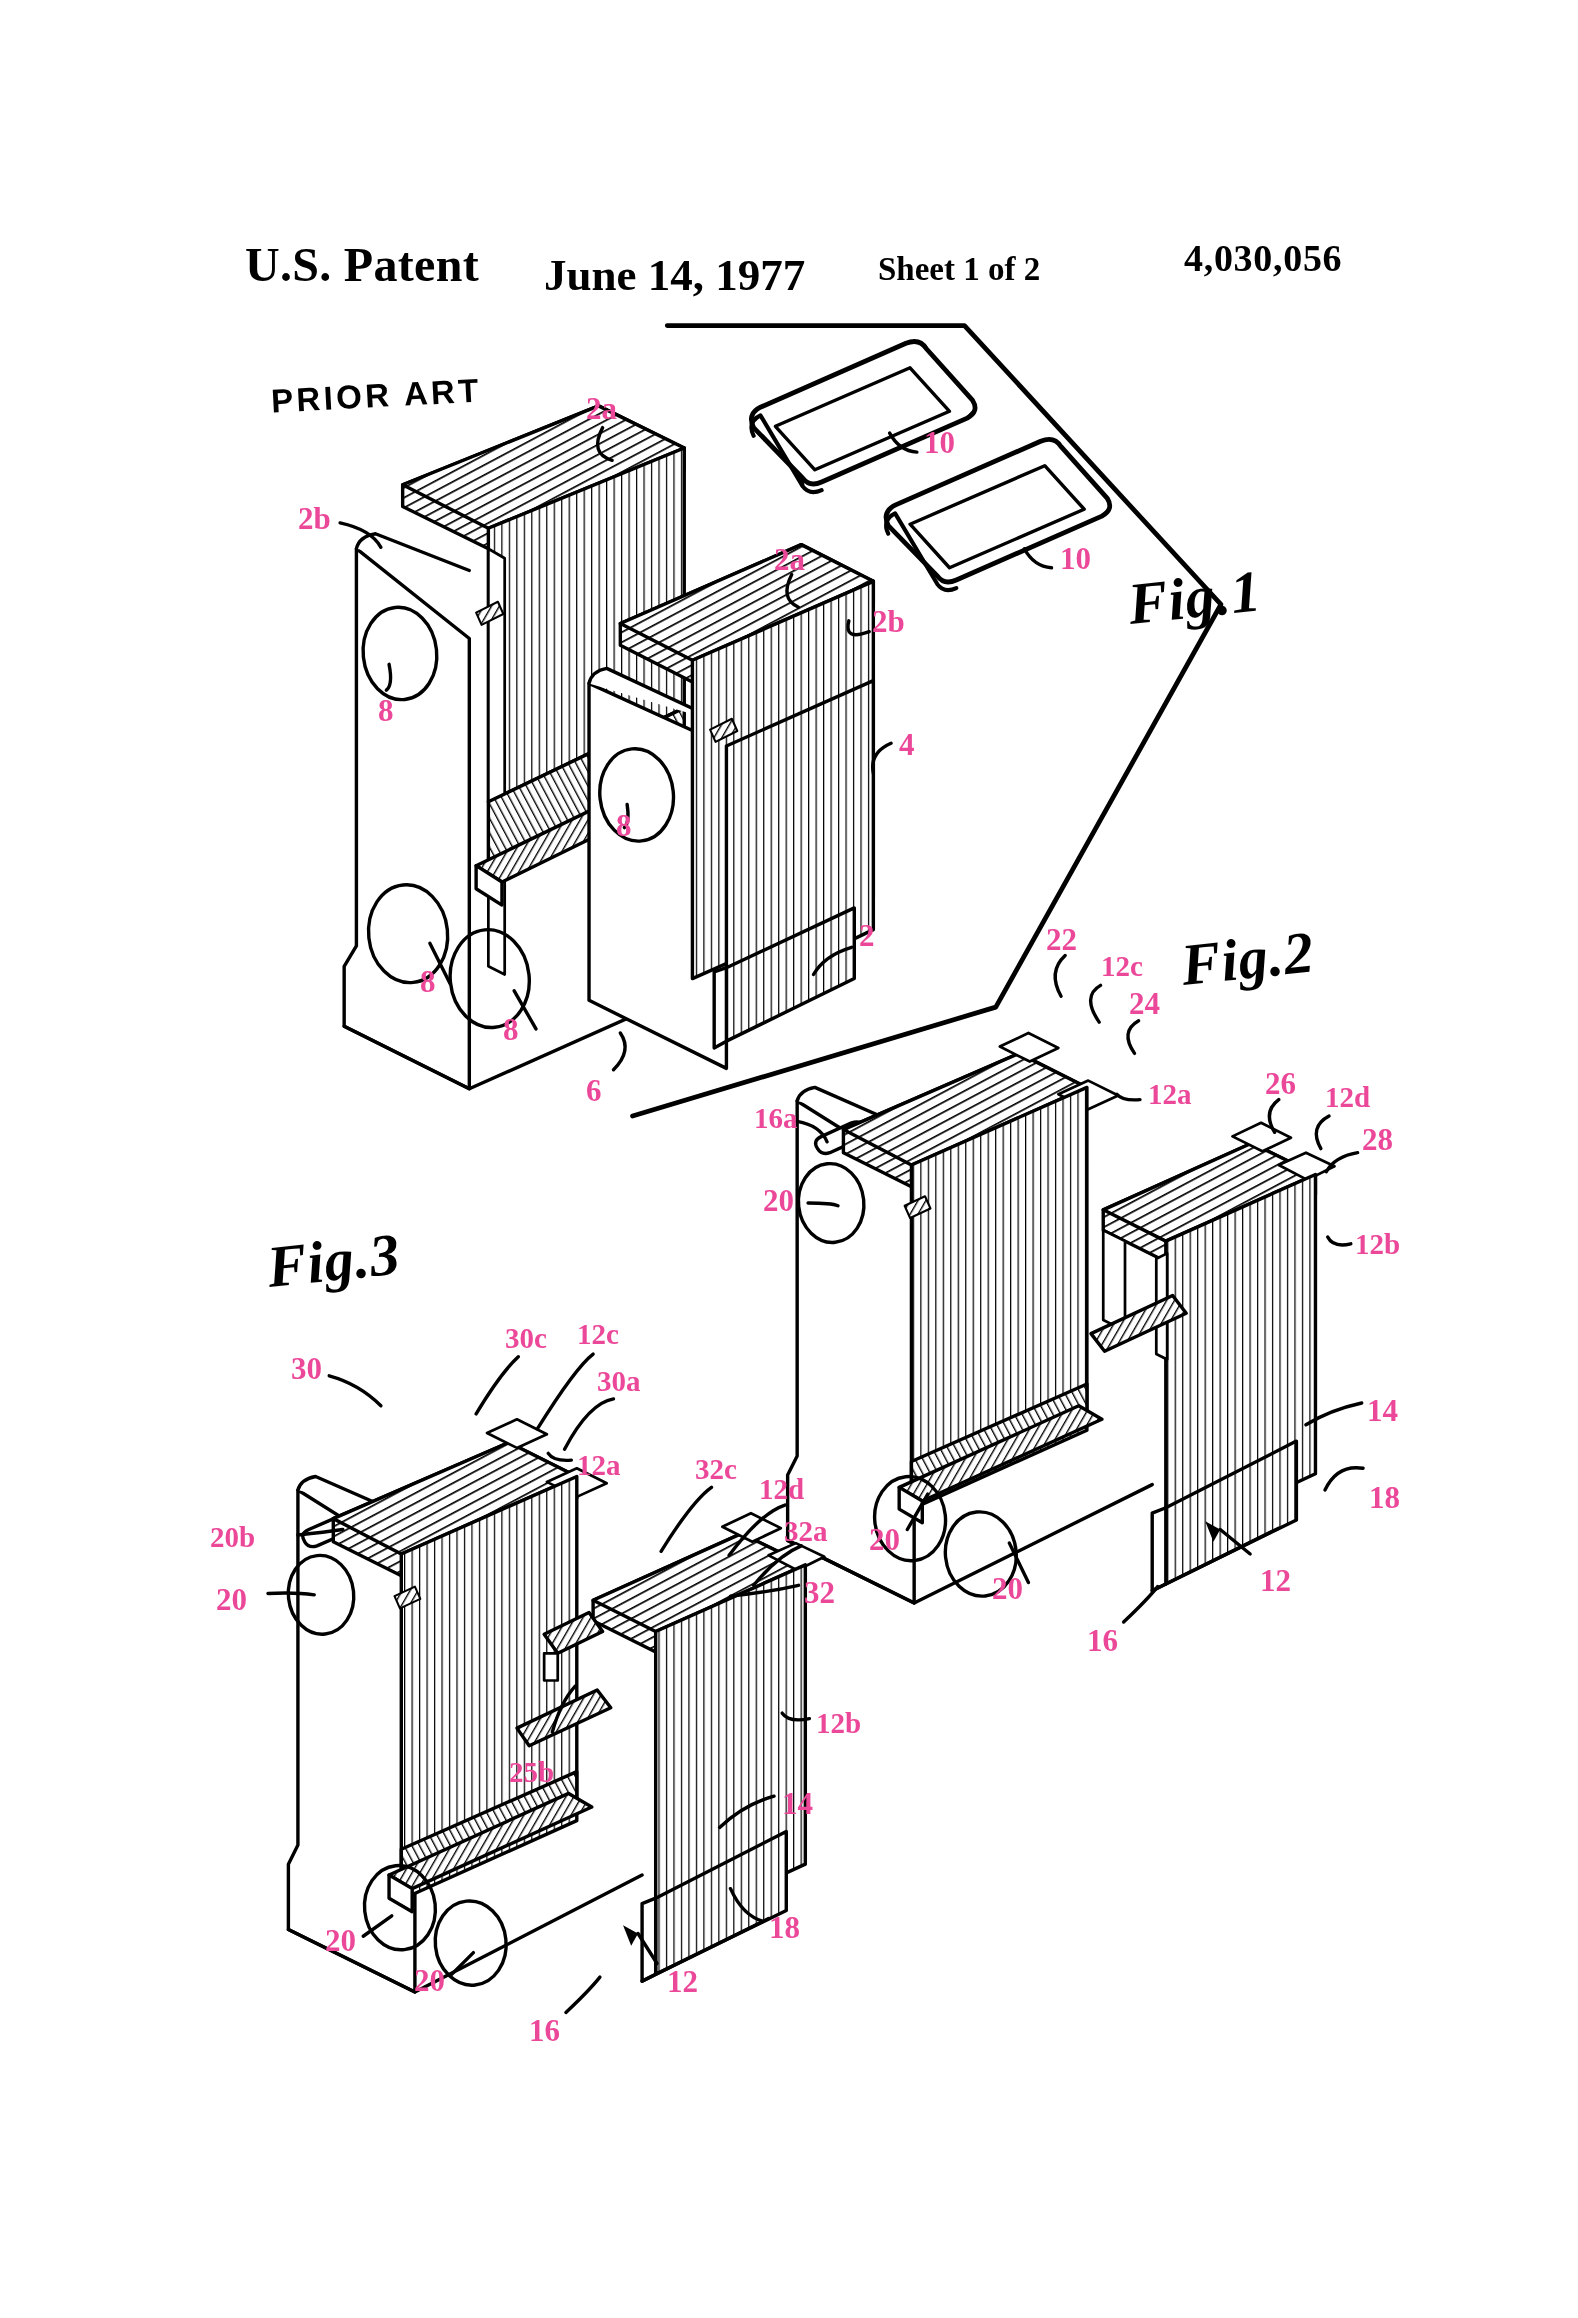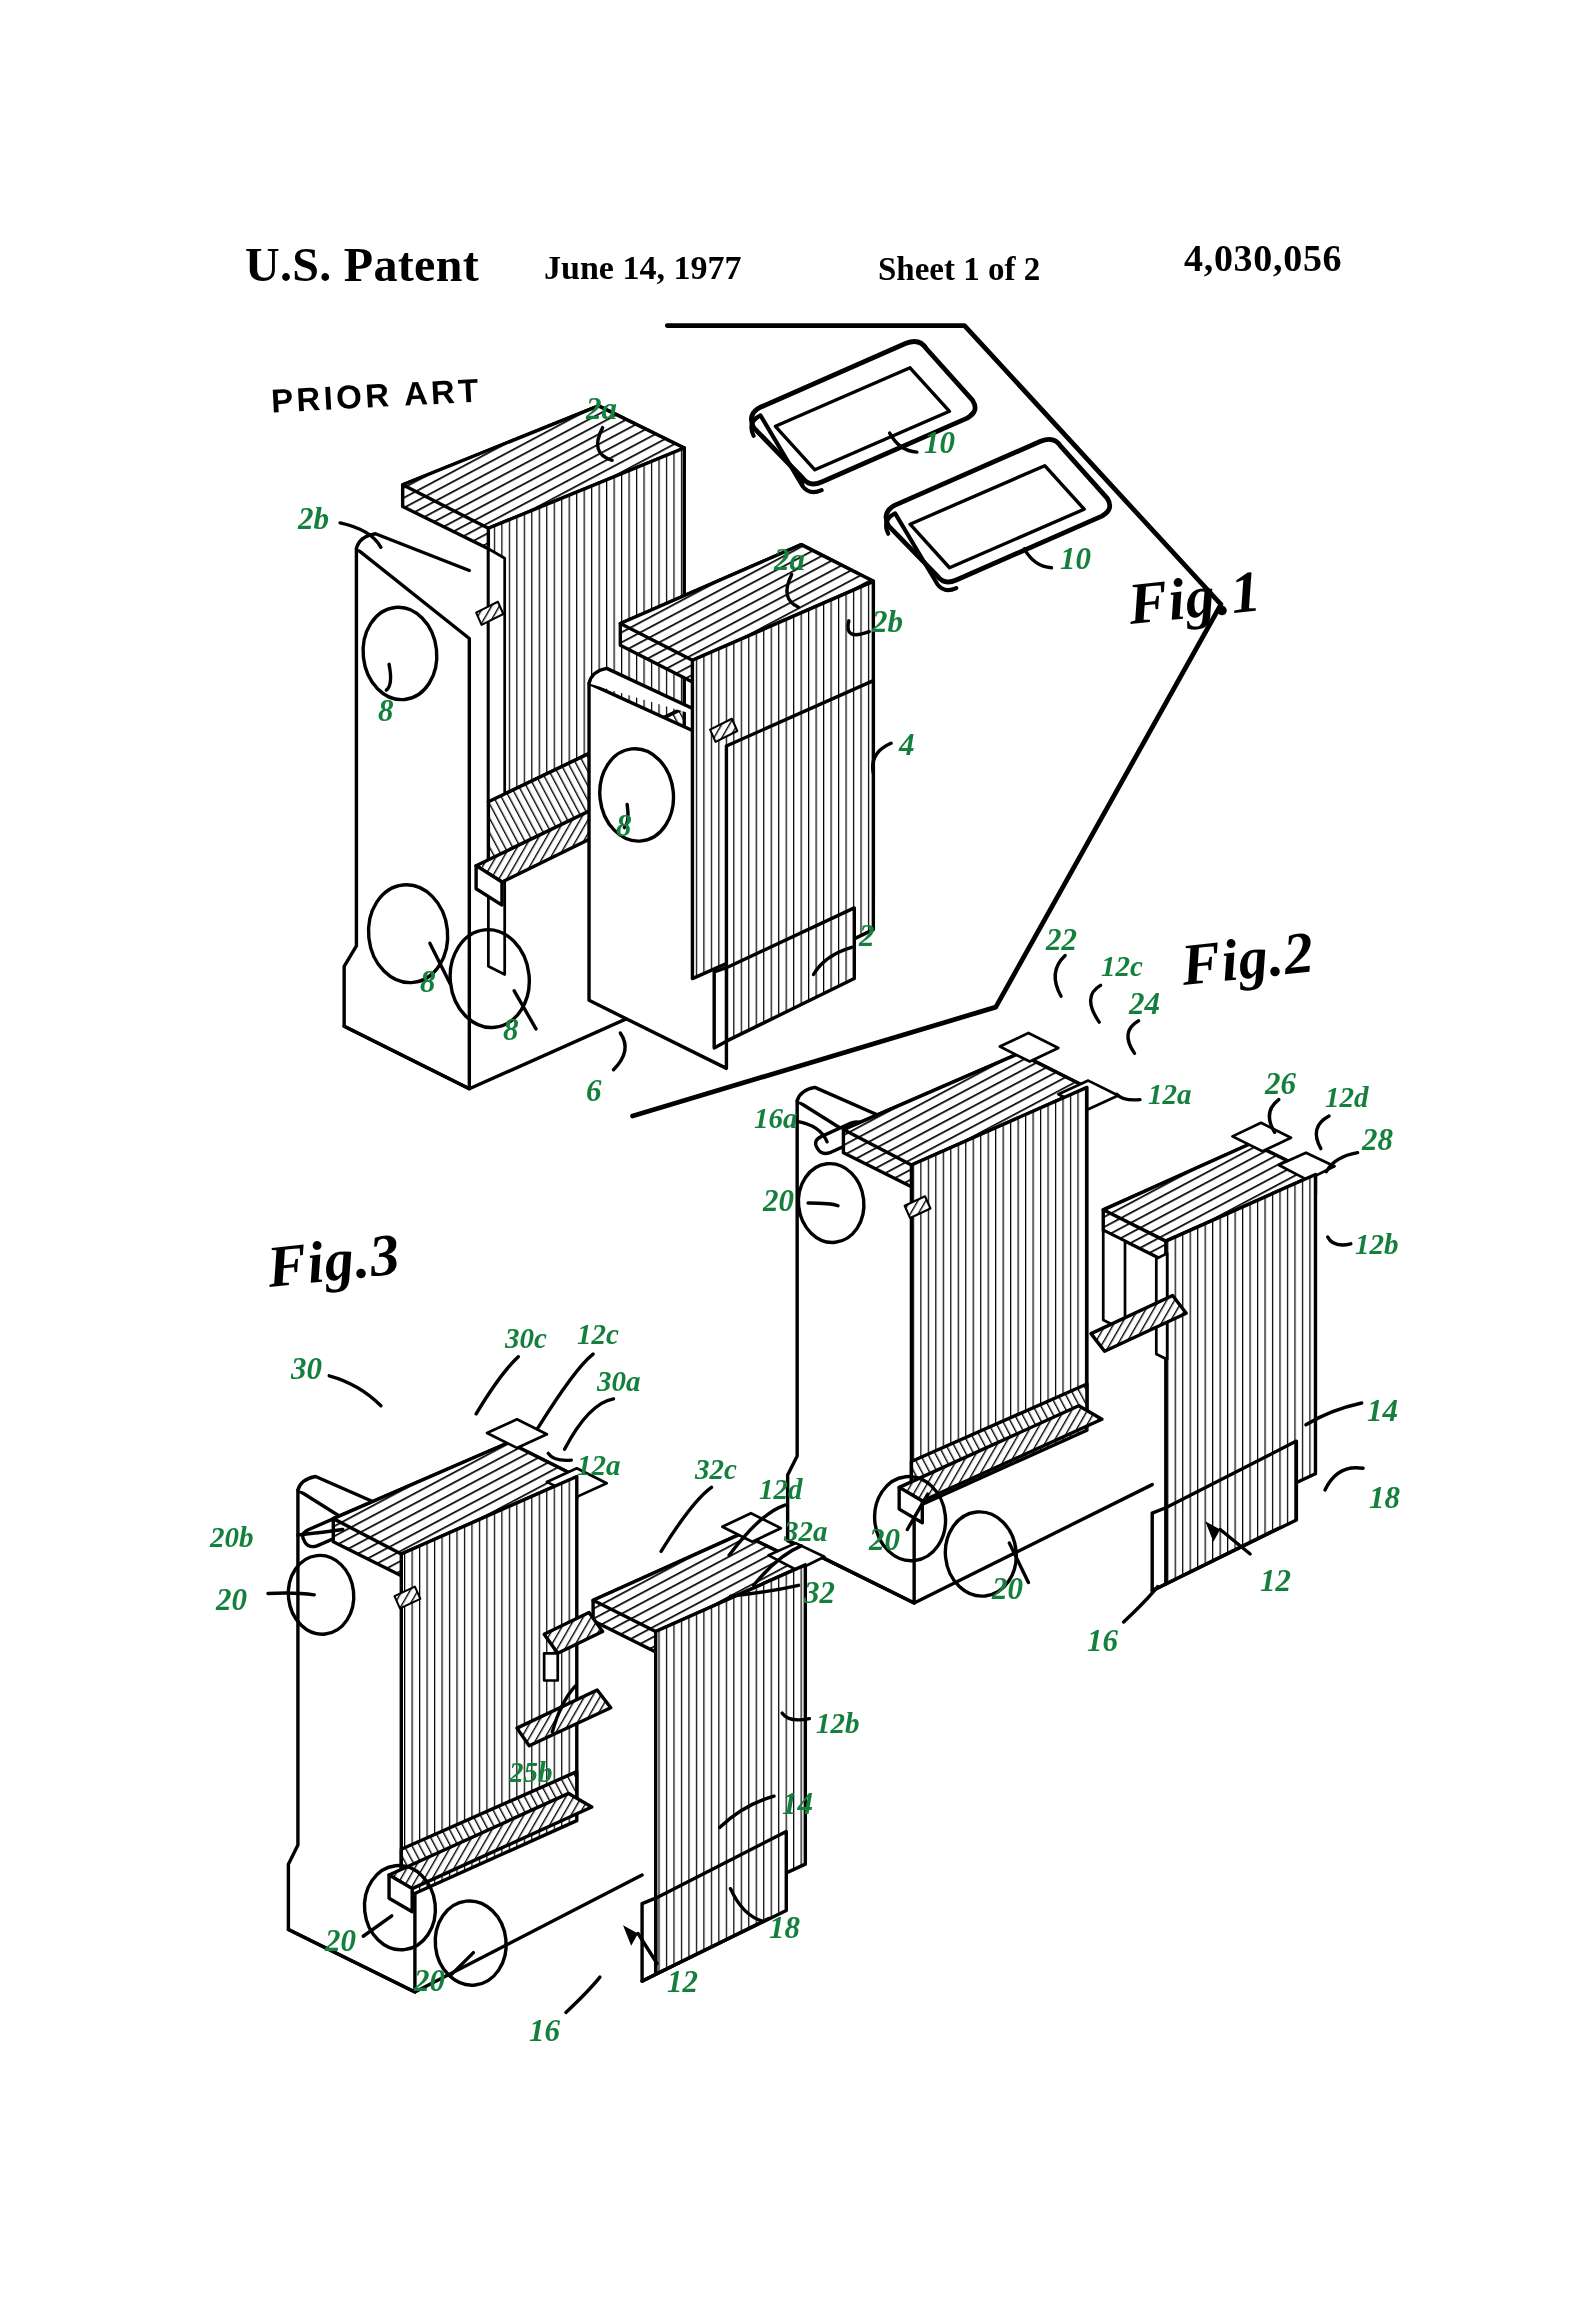--- a/index.html
+++ b/index.html
@@ -2,31 +2,31 @@
 <html style="font-size:11px"><head>
 <meta charset="utf-8">
 <style>
   html,body{margin:0;padding:0;background:#ffffff;}
   body{width:1578px;height:2319px;position:relative;font-family:"Liberation Serif",serif;color:#000;}
 
   
   #patent-header{position:absolute;left:0;top:116px;width:1578px;height:75px;}
   #patent-header .hdr{position:absolute;white-space:nowrap;}
   #hdr-office{left:245px;top:121px;font-size:48px;font-weight:700;letter-spacing:0.3px;}
-  #hdr-date{left:544px;top:133px;font-size:34px;font-weight:700;}
+  #hdr-date{left:544px;top:133px;font-size:45px;font-weight:700;}
   #hdr-sheet{left:878px;top:135px;font-size:33px;font-weight:700;}
   #hdr-number{left:1184px;top:120px;font-size:38px;font-weight:700;letter-spacing:0.7px;}
 
   
   #figure-sheet{position:absolute;left:0;top:0;width:1578px;height:2319px;}
   svg{display:block;}
 
   
-  .ref{position:absolute;font-family:"Liberation Serif",serif;font-style:italic;
-       font-weight:700;font-size:31px;line-height:1;white-space:nowrap;color:#15803d;}
+  .ref{position:absolute;font-family:"Liberation Serif",serif;
+       font-weight:700;font-size:31px;line-height:1;white-space:nowrap;color:#ec4899;}
   .ref.small{font-size:29px;}
   .figlabel{position:absolute;font-family:"Liberation Serif",serif;font-style:italic;
        font-weight:700;font-size:59px;white-space:nowrap;letter-spacing:0.7px;
        transform:rotate(-6deg);transform-origin:left bottom;}
   .priorart{position:absolute;font-family:"Liberation Sans",sans-serif;font-weight:700;
        font-size:33px;letter-spacing:3.4px;white-space:nowrap;transform:rotate(-3deg);}
 </style>
 </head>
 <body>
 

